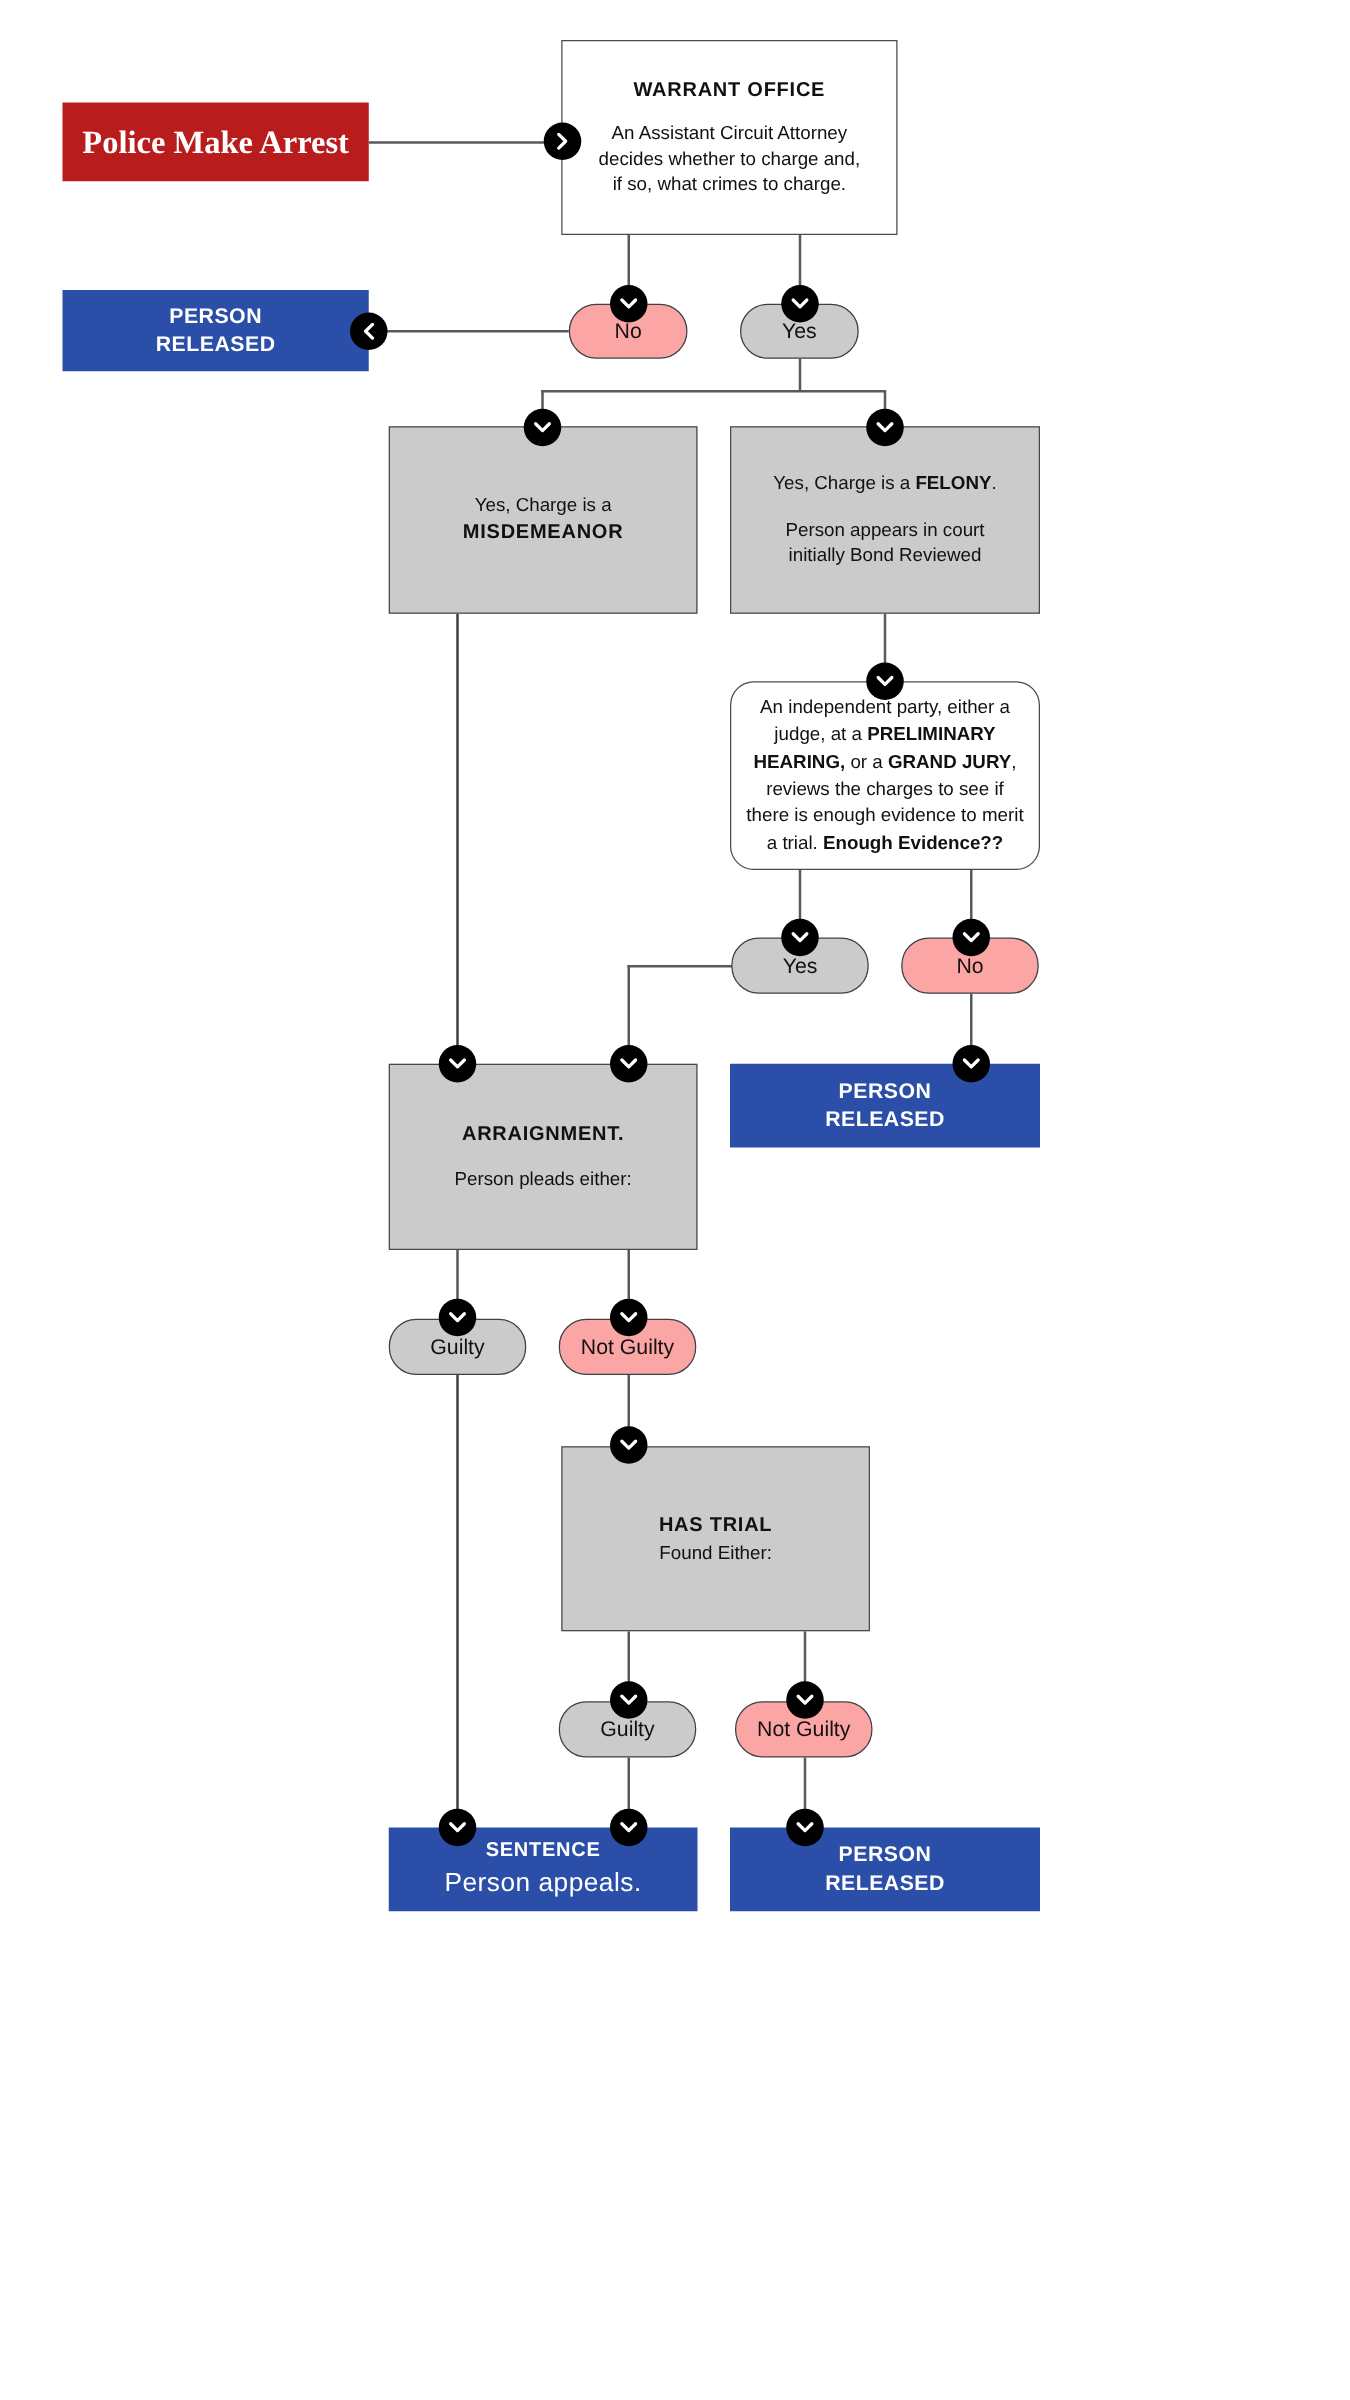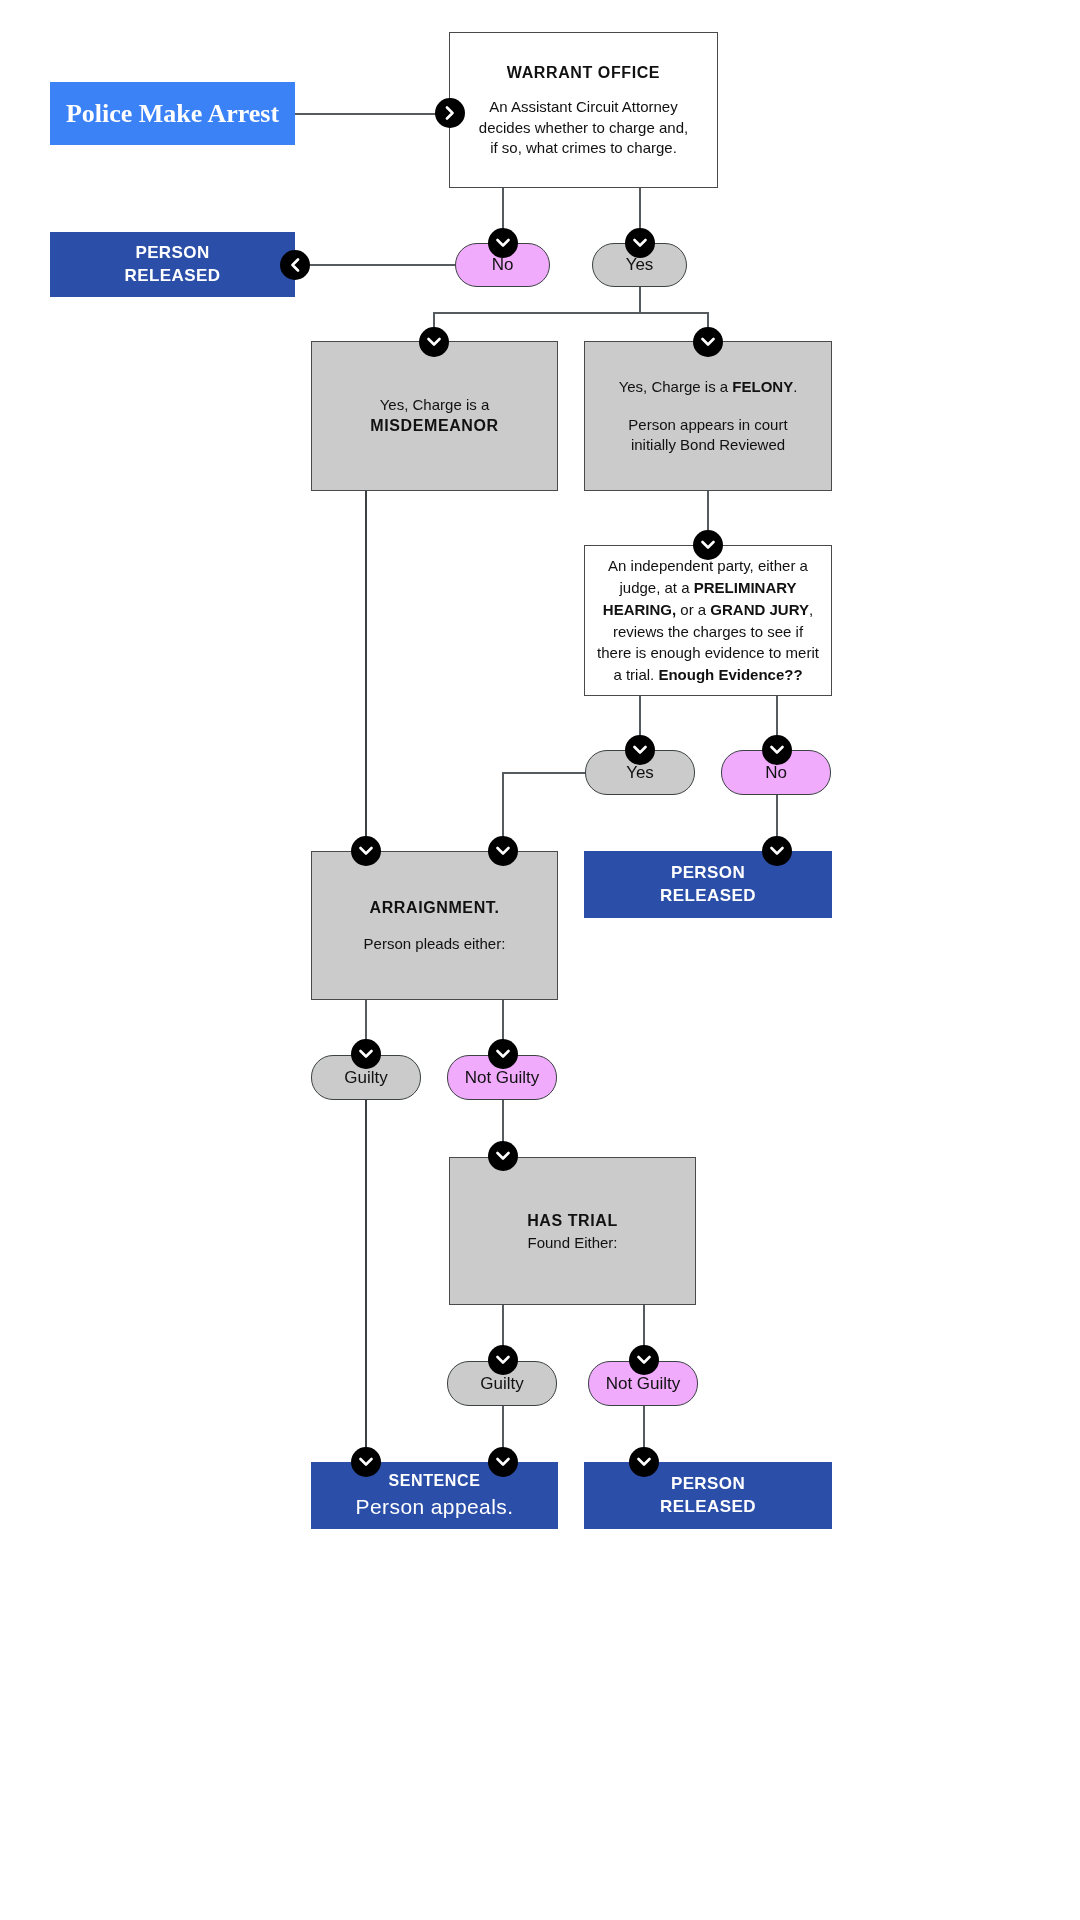--- a/index.html
+++ b/index.html
@@ -50,21 +50,21 @@
     position: absolute;
     box-sizing: border-box;
     display: flex;
     flex-direction: column;
     align-items: center;
     justify-content: center;
     text-align: center;
     z-index: 10;
   }
   .node.black {
-    background: #3b82f6;
+    background: #b91c1c;
     color: #ffffff;
     font-family: "Liberation Serif", serif;
     font-weight: 700;
   }
   .node.blue {
     background: #2b4fa8;
     color: #ffffff;
     font-weight: 700;
     letter-spacing: 0.4px;
   }
@@ -91,21 +91,21 @@
     position: absolute;
     box-sizing: border-box;
     display: flex;
     align-items: center;
     justify-content: center;
     border-radius: 22px;
     font-size: 17px;
     color: #111111;
     z-index: 10;
   }
-  .pill.white { background:#f0abfc; border:1.5px solid #3c4143; }
+  .pill.white { background:#fca5a5; border:1.5px solid #3c4143; }
   .pill.gray  { background:#cbcbcb; border:1.5px solid #3c4143; }
 
   .lh-t { line-height: 1.35; }
 </style>
 </head>
 <body>
 
 <div id="stage">
 
   <div class="line h" style="left:295px; top:113px; width:160px;"></div>
@@ -175,21 +175,21 @@
   </div>
 
   <div class="node gray lh-t" style="left:584px; top:341px; width:248px; height:150px; font-size:15px; padding:0 14px;">
     <div class="body" style="margin-bottom:18px;">
       <span>Yes, Charge is a </span><b>FELONY</b><span>.</span>
     </div>
     <div class="body">Person appears in court</div>
     <div class="body">initially Bond Reviewed</div>
   </div>
 
-  <div class="node white" style="left:584px; top:545px; width:248px; height:151px; font-size:15px; padding:0 12px; line-height:1.45;">
+  <div class="node white" style="left:584px; top:545px; width:248px; height:151px; font-size:15px; padding:0 12px; line-height:1.45;border-radius:19px;">
     <div style="text-align:center;">
       <span>An independent party, either a</span>
       <span>judge, at a </span><b>PRELIMINARY</b>
       <b>HEARING,</b><span> or a </span><b>GRAND</b>
       <b>JURY</b><span>, reviews the charges to see</span>
       <span>if there is enough evidence to</span>
       <span>merit a trial. </span><b>Enough Evidence??</b>
     </div>
   </div>
 

